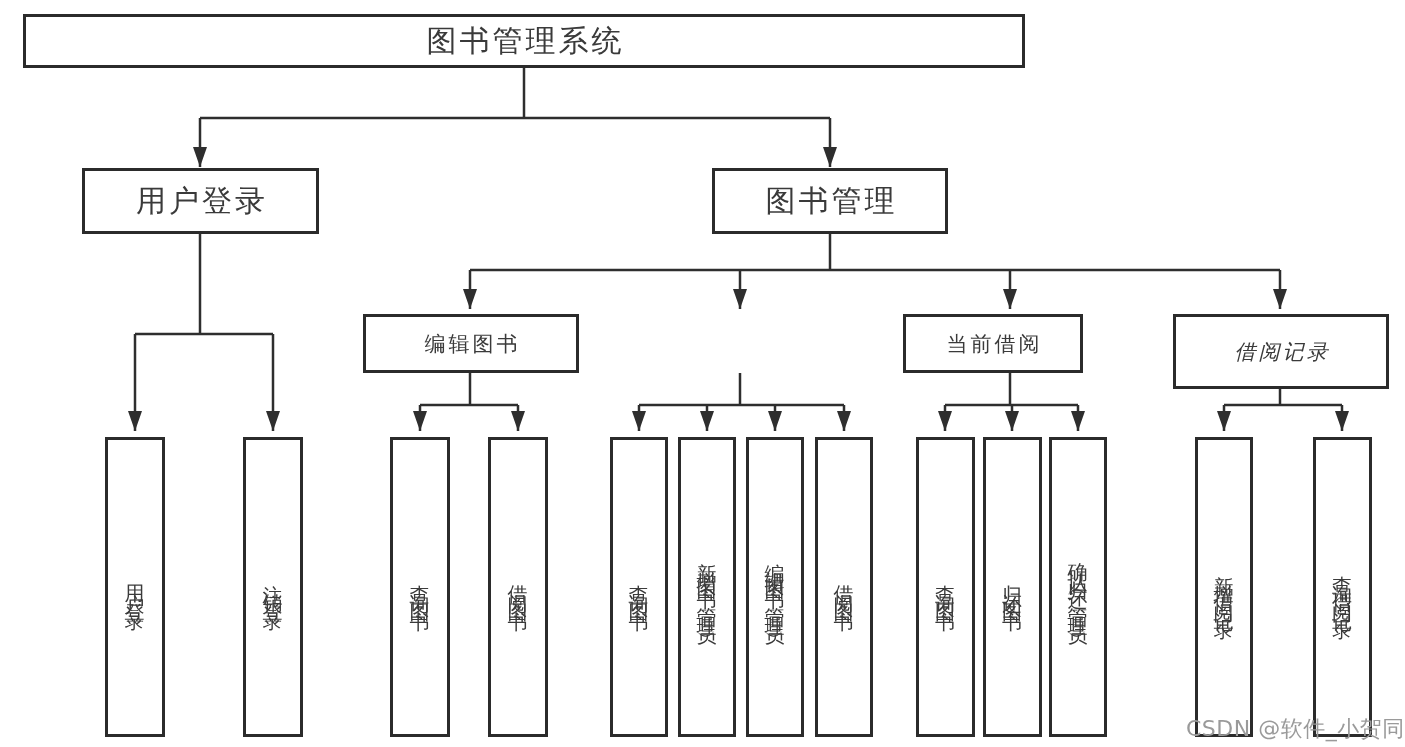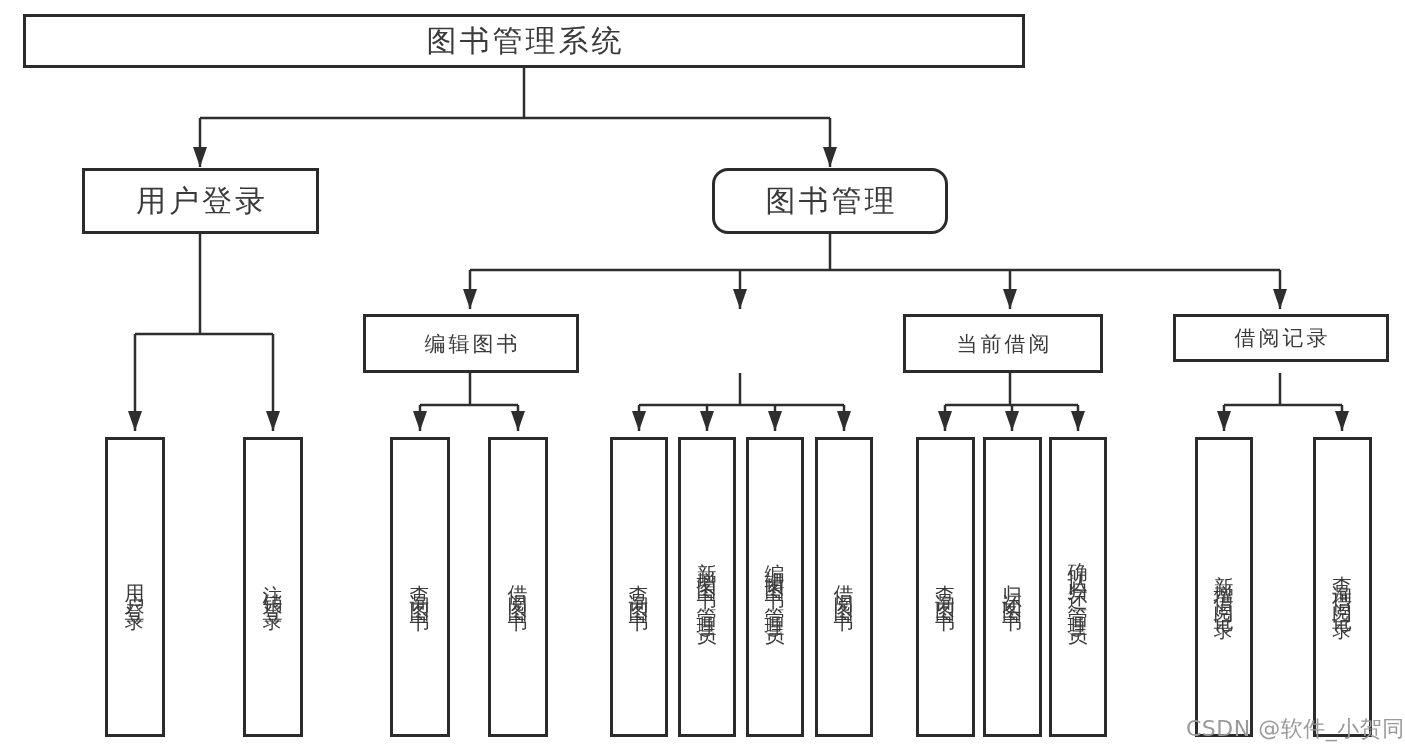--- a/index.html
+++ b/index.html
@@ -137,31 +137,31 @@
     </g>
   </svg>
 
   <div class="node" style="left:23px; top:14px; width:1002px; height:54px;">
     <span class="label">图书管理系统</span>
   </div>
 
   <div class="node" style="left:82px; top:168px; width:237px; height:66px;">
     <span class="label">用户登录</span>
   </div>
-  <div class="node" style="left:712px; top:168px; width:236px; height:66px;border-radius:16px;">
+  <div class="node" style="left:712px; top:168px; width:236px; height:66px;">
     <span class="label">图书管理</span>
   </div>
 
   <div class="node l3" style="left:363px; top:314px; width:216px; height:59px;">
     <span class="label">编辑图书</span>
   </div>
-  <div class="node l3" style="left:903px; top:314px; width:200px; height:59px;justify-content:center;">
+  <div class="node l3" style="left:903px; top:314px; width:180px; height:59px;justify-content:center;">
     <span class="label">当前借阅</span>
   </div>
-  <div class="node l3" style="left:1173px; top:314px; width:216px; height:48px;">
+  <div class="node l3" style="left:1173px; top:314px; width:216px; height:75px;font-style:italic;">
     <span class="label">借阅记录</span>
   </div>
 
   <div class="node leaf" style="left:105px; top:437px; width:60px; height:300px;">
     <span class="label">用户登录</span>
   </div>
   <div class="node leaf" style="left:243px; top:437px; width:60px; height:300px;">
     <span class="label">注销登录</span>
   </div>
 

